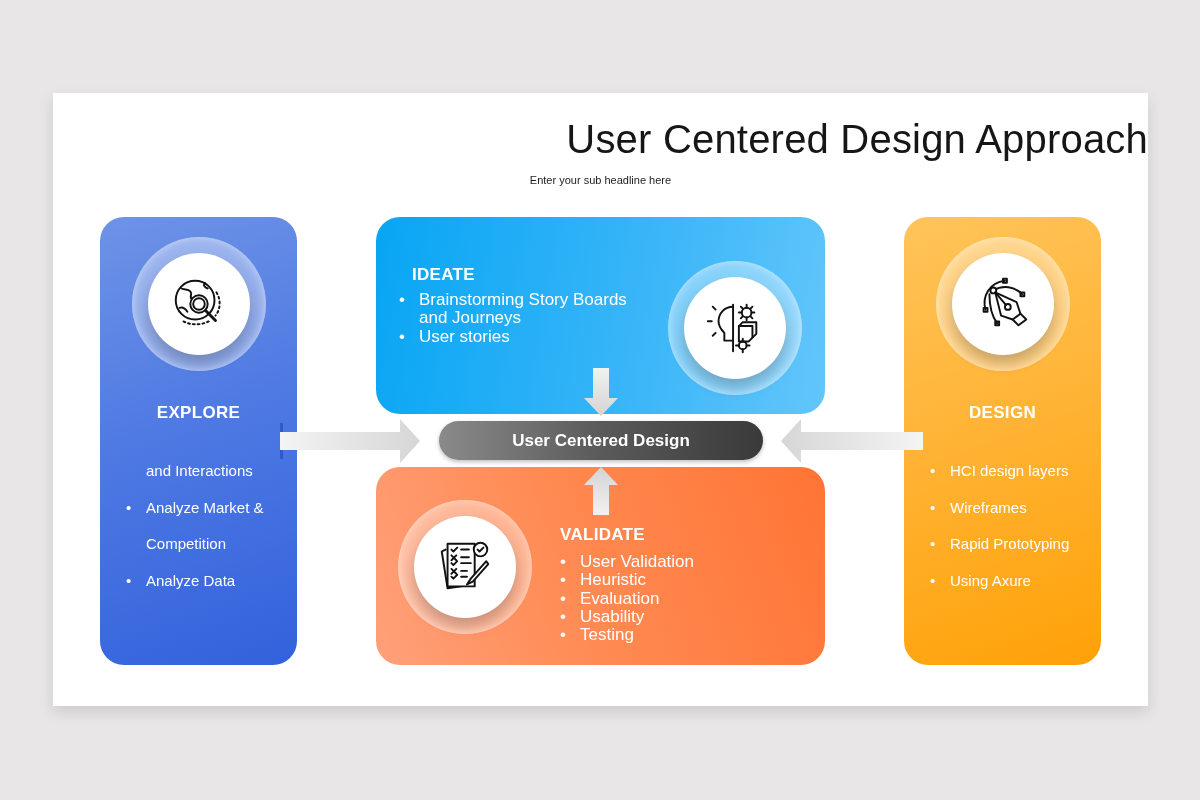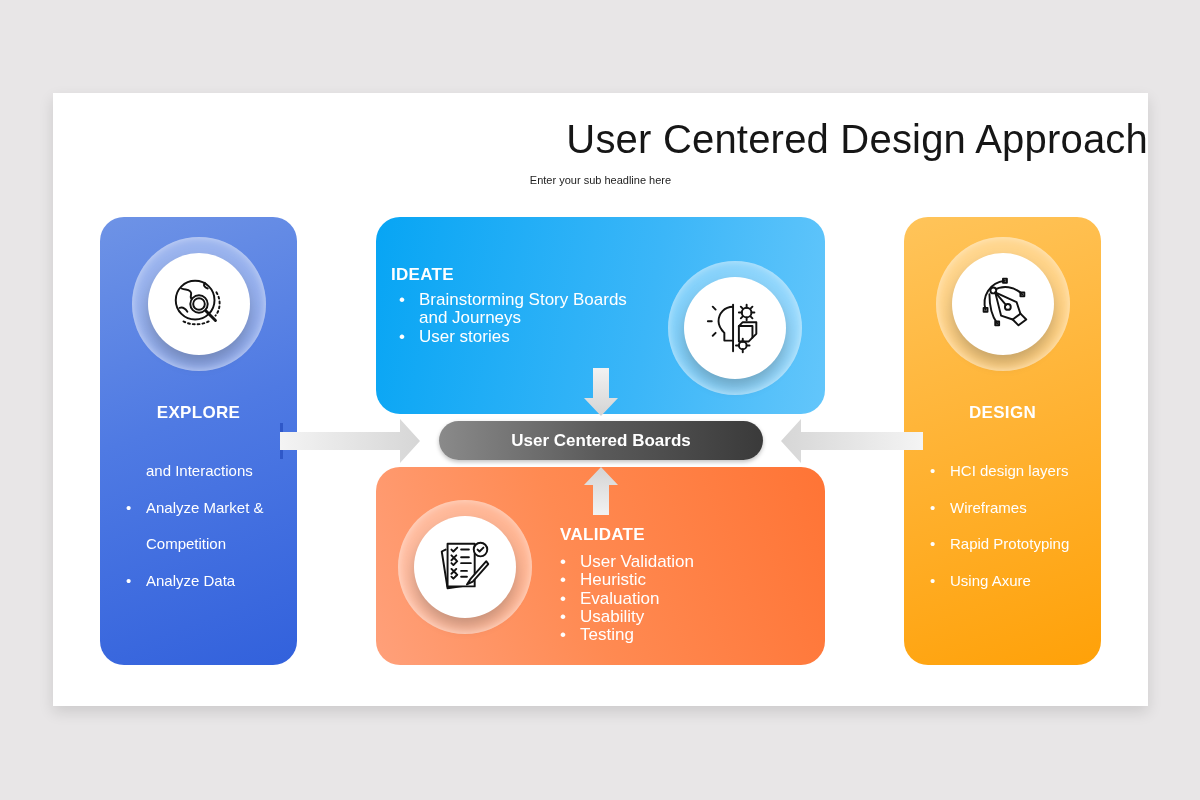--- a/index.html
+++ b/index.html
@@ -50,21 +50,21 @@
   .side-heading {
     position: absolute; left: 0; right: 0; top: 186px; text-align: center;
     font-size: 17px; font-weight: bold; letter-spacing: 0.3px;
   }
   .side-list { position: absolute; left: 26px; top: 236px; list-style: none; }
   .design .side-list { left: 26px; }
   .side-list li { font-size: 15px; line-height: 36.5px; position: relative; padding-left: 20px; white-space: nowrap; }
   .side-list li.bullet::before { content: "•"; position: absolute; left: 0; }
 
   .box-heading { position: absolute; font-size: 17px; font-weight: bold; letter-spacing: 0.3px; }
-  .ideate .box-heading { left: 15px; top: 48px; }
+  .ideate .box-heading { left: 36px; top: 48px; }
   .validate .box-heading { left: 184px; top: 58px; }
   .box-list { position: absolute; list-style: none; }
   .ideate .box-list { left: 23px; top: 74px; }
   .validate .box-list { left: 184px; top: 86px; }
   .box-list li { font-size: 17px; line-height: 18.3px; position: relative; padding-left: 20px; white-space: nowrap; }
   .box-list li.bullet::before { content: "•"; position: absolute; left: 0; }
 
   .center-pill {
     position: absolute; left: 386px; top: 328px; width: 324px; height: 39px; border-radius: 20px;
     background: linear-gradient(90deg, #8a8a8a 0%, #5a5a5a 50%, #3a3a3a 100%);
@@ -225,14 +225,14 @@
       <defs>
         <linearGradient id="gd" x1="0" y1="1" x2="0" y2="0">
             <stop offset="0" stop-color="#f2f2f2"></stop>
             <stop offset="1" stop-color="#d4d4d4"></stop>
           </linearGradient>
       </defs>
       <path d="M9 50 H25 V20 H34 L17 2 L0 20 H9 Z" fill="url(#gd)"></path>
     </svg>
   </div>
 
-  <div class="center-pill">User Centered Boards</div>
+  <div class="center-pill">User Centered Design</div>
 </div>
 
 </body></html>

